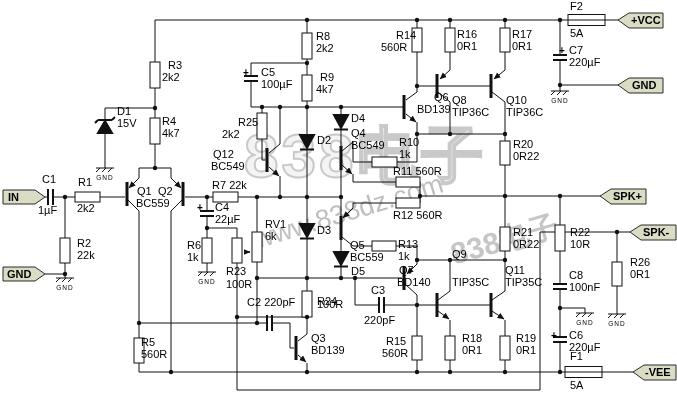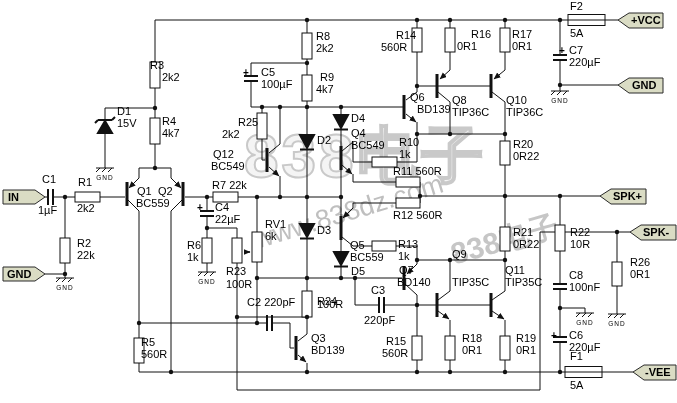--- a/index.html
+++ b/index.html
@@ -250,21 +250,21 @@
   <div class="ft" style="left:613px;top:190px">SPK+</div>
   <div class="ft" style="left:643px;top:226px">SPK-</div>
   <div class="ft" style="left:645px;top:366px">-VEE</div>
 
   <div class="t" style="left:42px;top:174px">C1</div>
   <div class="t" style="left:38px;top:205px">1µF</div>
   <div class="t" style="left:78px;top:177px">R1</div>
   <div class="t" style="left:77px;top:203px">2k2</div>
   <div class="t" style="left:77px;top:238px">R2</div>
   <div class="t" style="left:77px;top:250px">22k</div>
-  <div class="t" style="left:150px;top:60px">R3</div>
+  <div class="t" style="left:168px;top:60px">R3</div>
   <div class="t" style="left:162px;top:72px">2k2</div>
   <div class="t" style="left:162px;top:116px">R4</div>
   <div class="t" style="left:162px;top:128px">4k7</div>
   <div class="t" style="left:117px;top:106px">D1</div>
   <div class="t" style="left:117px;top:118px">15V</div>
   <div class="t" style="left:137px;top:186px">Q1</div>
   <div class="t" style="left:158px;top:186px">Q2</div>
   <div class="t" style="left:136px;top:198px">BC559</div>
   <div class="t" style="left:141px;top:337px">R5</div>
   <div class="t" style="left:141px;top:349px">560R</div>
@@ -305,25 +305,25 @@
   <div class="t" style="left:398px;top:251px">1k</div>
   <div class="t" style="left:247px;top:297px"><span>C2</span>&nbsp;<span>220pF</span></div>
   <div class="t" style="left:317px;top:296px">R24</div>
   <div class="t" style="left:317px;top:299px">100R</div>
   <div class="t" style="left:311px;top:333px">Q3</div>
   <div class="t" style="left:311px;top:345px">BD139</div>
   <div class="t" style="left:371px;top:285px">C3</div>
   <div class="t" style="left:364px;top:315px">220pF</div>
   <div class="t" style="left:396px;top:30px">R14</div>
   <div class="t" style="left:381px;top:42px">560R</div>
-  <div class="t" style="left:471px;top:29px">R16</div>
+  <div class="t" style="left:457px;top:29px">R16</div>
   <div class="t" style="left:457px;top:41px">0R1</div>
   <div class="t" style="left:512px;top:29px">R17</div>
   <div class="t" style="left:512px;top:41px">0R1</div>
-  <div class="t" style="left:410px;top:92px">Q6</div>
+  <div class="t" style="left:434px;top:92px">Q6</div>
   <div class="t" style="left:417px;top:104px">BD139</div>
   <div class="t" style="left:452px;top:95px">Q8</div>
   <div class="t" style="left:452px;top:107px">TIP36C</div>
   <div class="t" style="left:506px;top:95px">Q10</div>
   <div class="t" style="left:506px;top:107px">TIP36C</div>
   <div class="t" style="left:513px;top:139px">R20</div>
   <div class="t" style="left:513px;top:151px">0R22</div>
   <div class="t" style="left:513px;top:227px">R21</div>
   <div class="t" style="left:513px;top:239px">0R22</div>
   <div class="t" style="left:570px;top:227px">R22</div>

